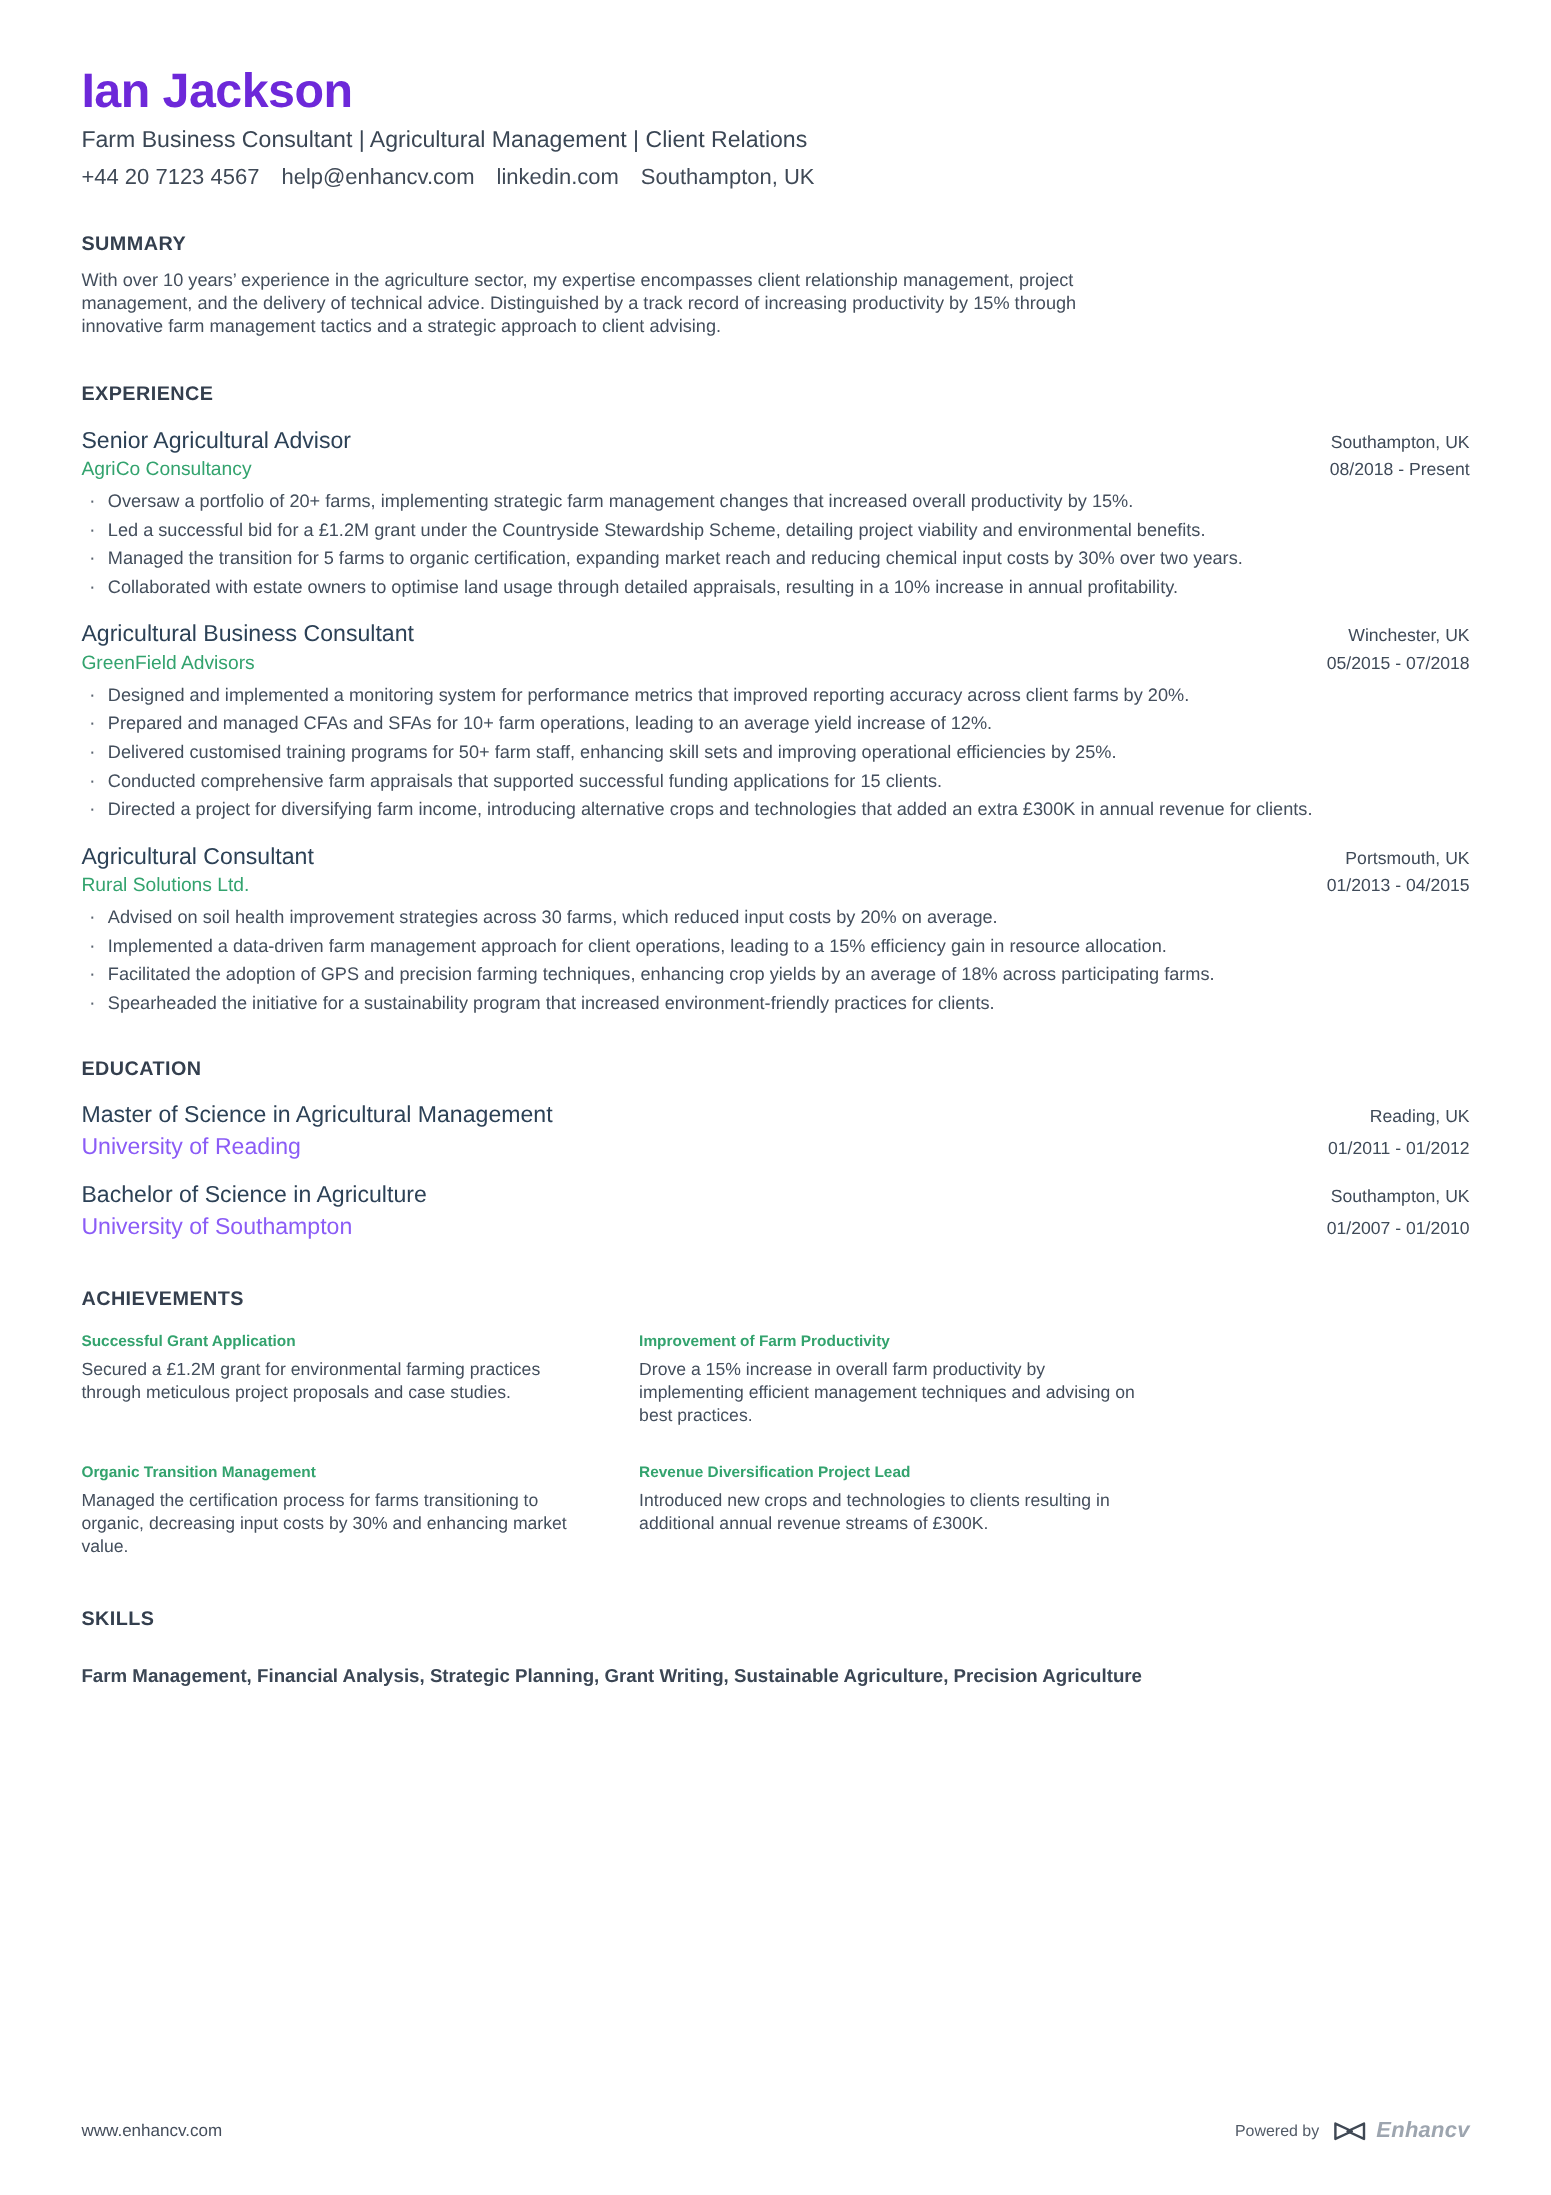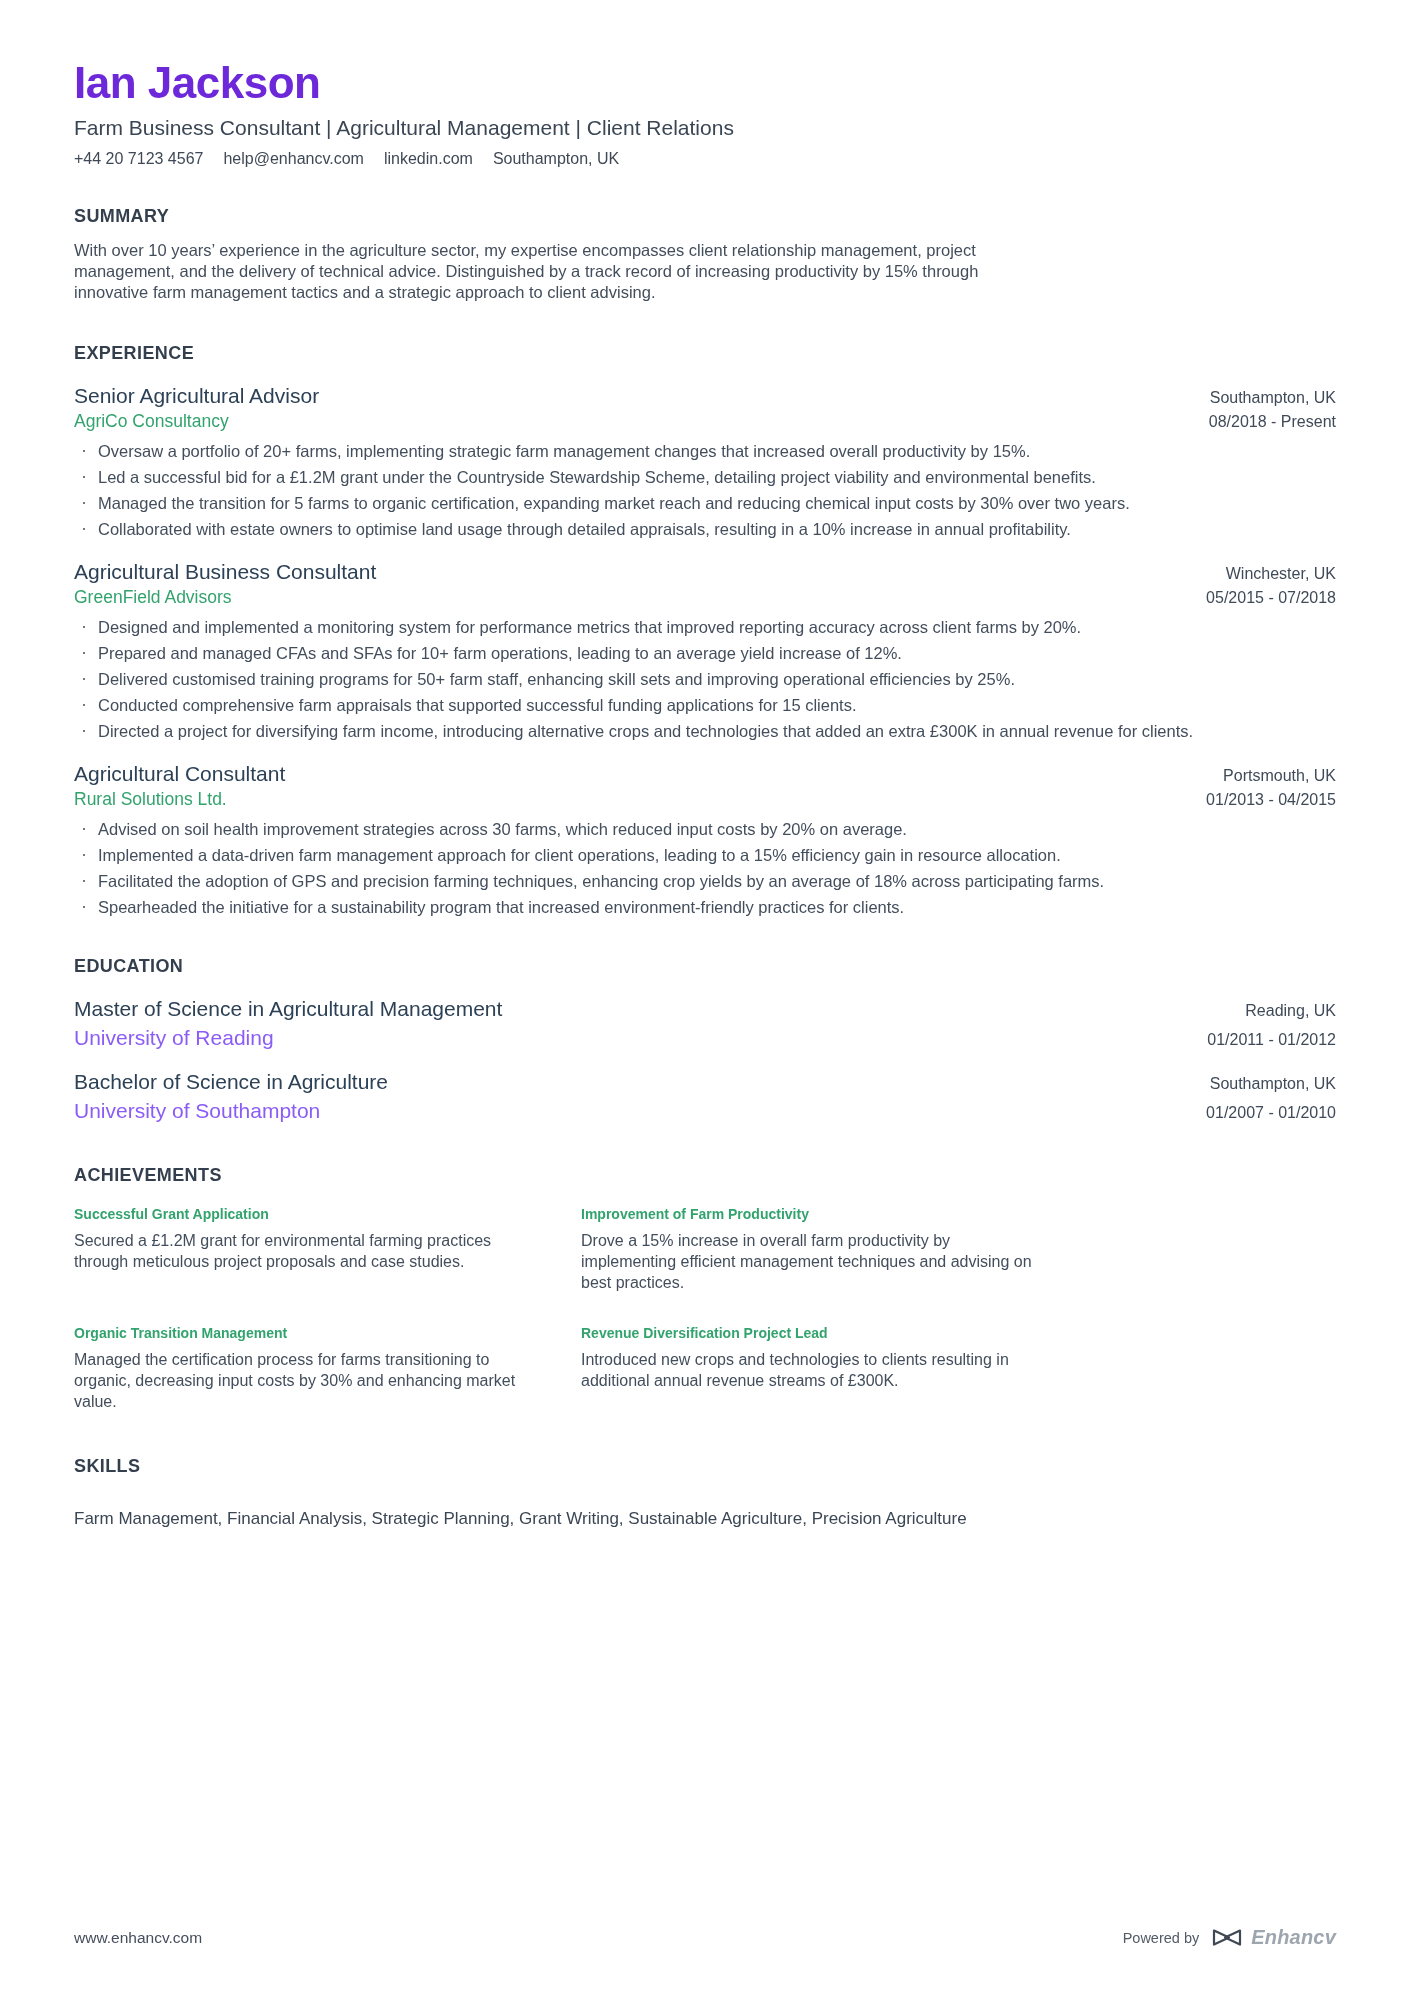--- a/index.html
+++ b/index.html
@@ -26,21 +26,21 @@
   }
   .headline {
     margin-top: 7px;
     font-size: 21px;
     color: #3a4654;
   }
   .contacts {
     margin-top: 10px;
     display: flex;
     gap: 20px;
-    font-size: 16px;
+    font-size: 20px;
     color: #3f4956;
   }
 
   
   .sec-h {
     margin: 0;
     font-size: 18px;
     font-weight: bold;
     letter-spacing: 0.4px;
     color: #343f4e;
@@ -113,20 +113,21 @@
     margin: 8px 0 0 0;
     font-size: 16px;
     line-height: 21px;
   }
 
   .sec-skills { margin-top: 44px; }
   .skills-text {
     margin: 32px 0 0 0;
     font-size: 17px;
     color: #3b4654;
+    font-weight: bold;
   }
 
   
   .footer {
     position: absolute;
     left: 74px;
     right: 74px;
     bottom: 46px;
     display: flex;
     justify-content: space-between;

